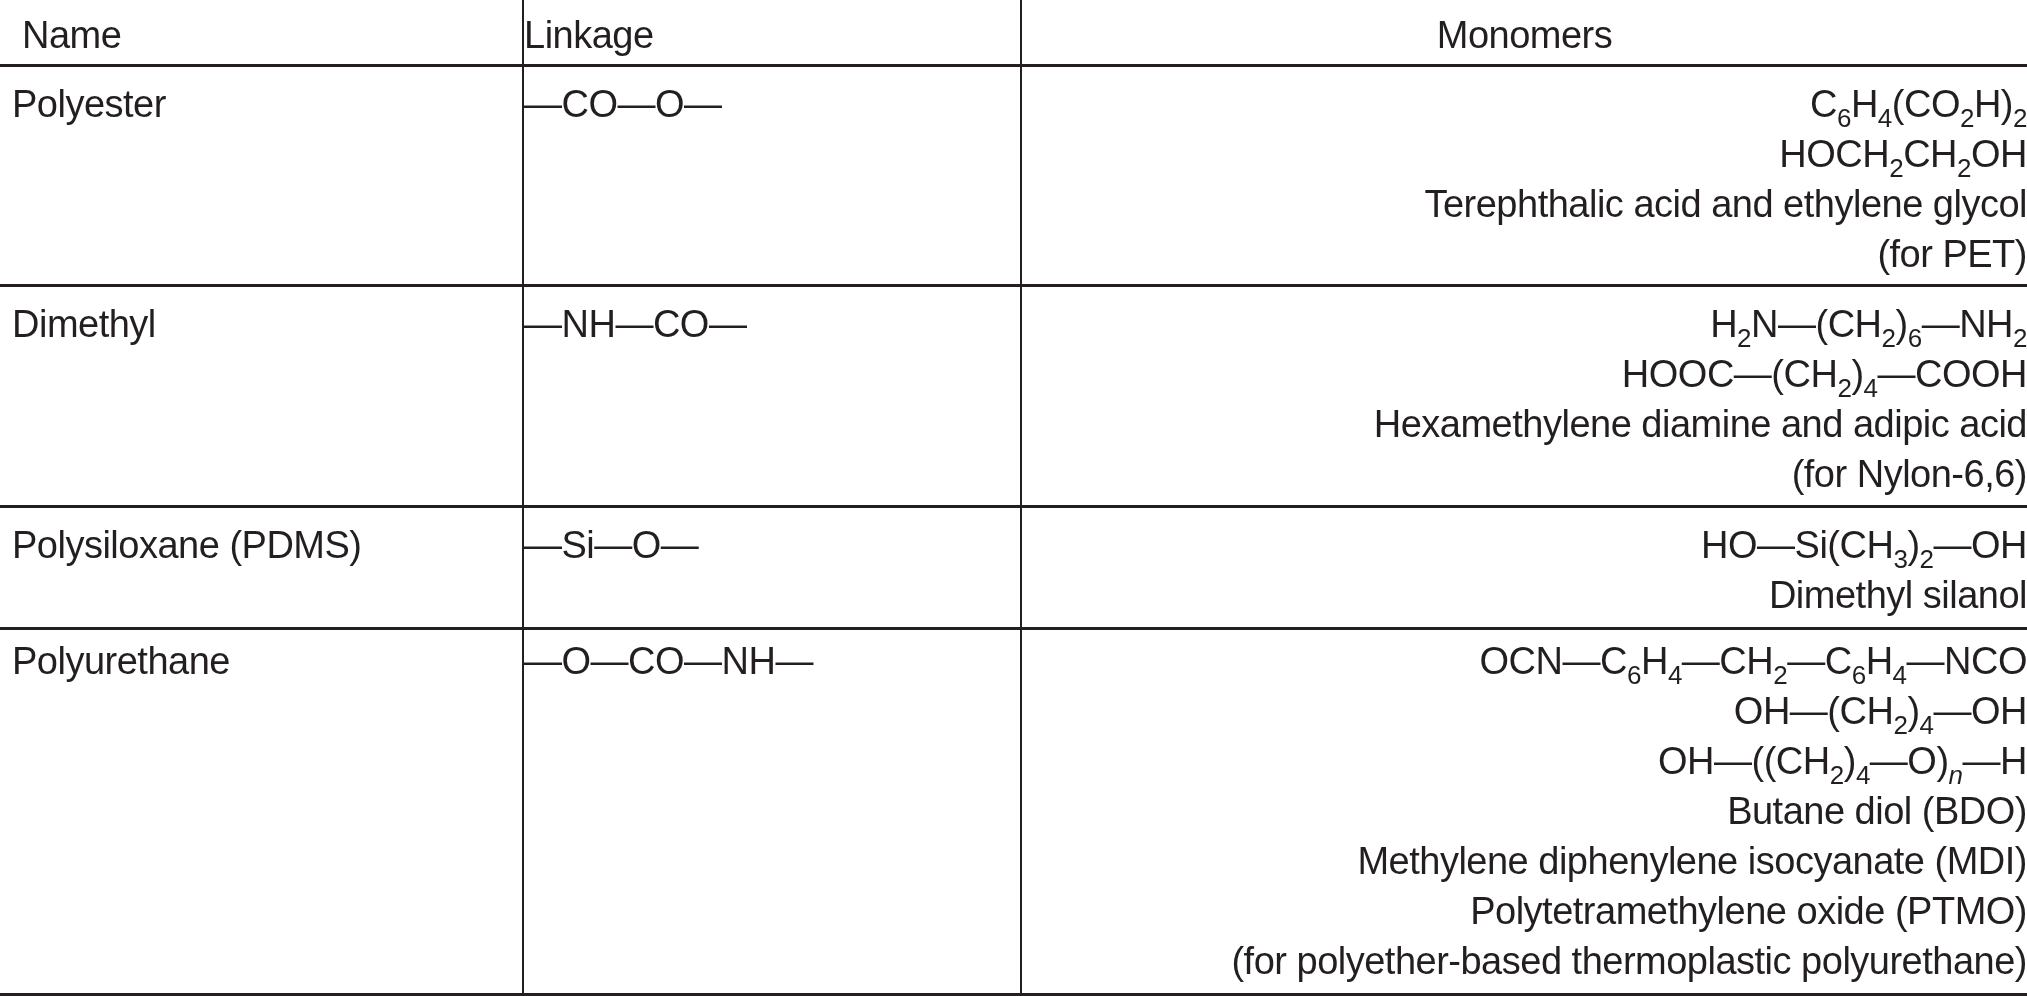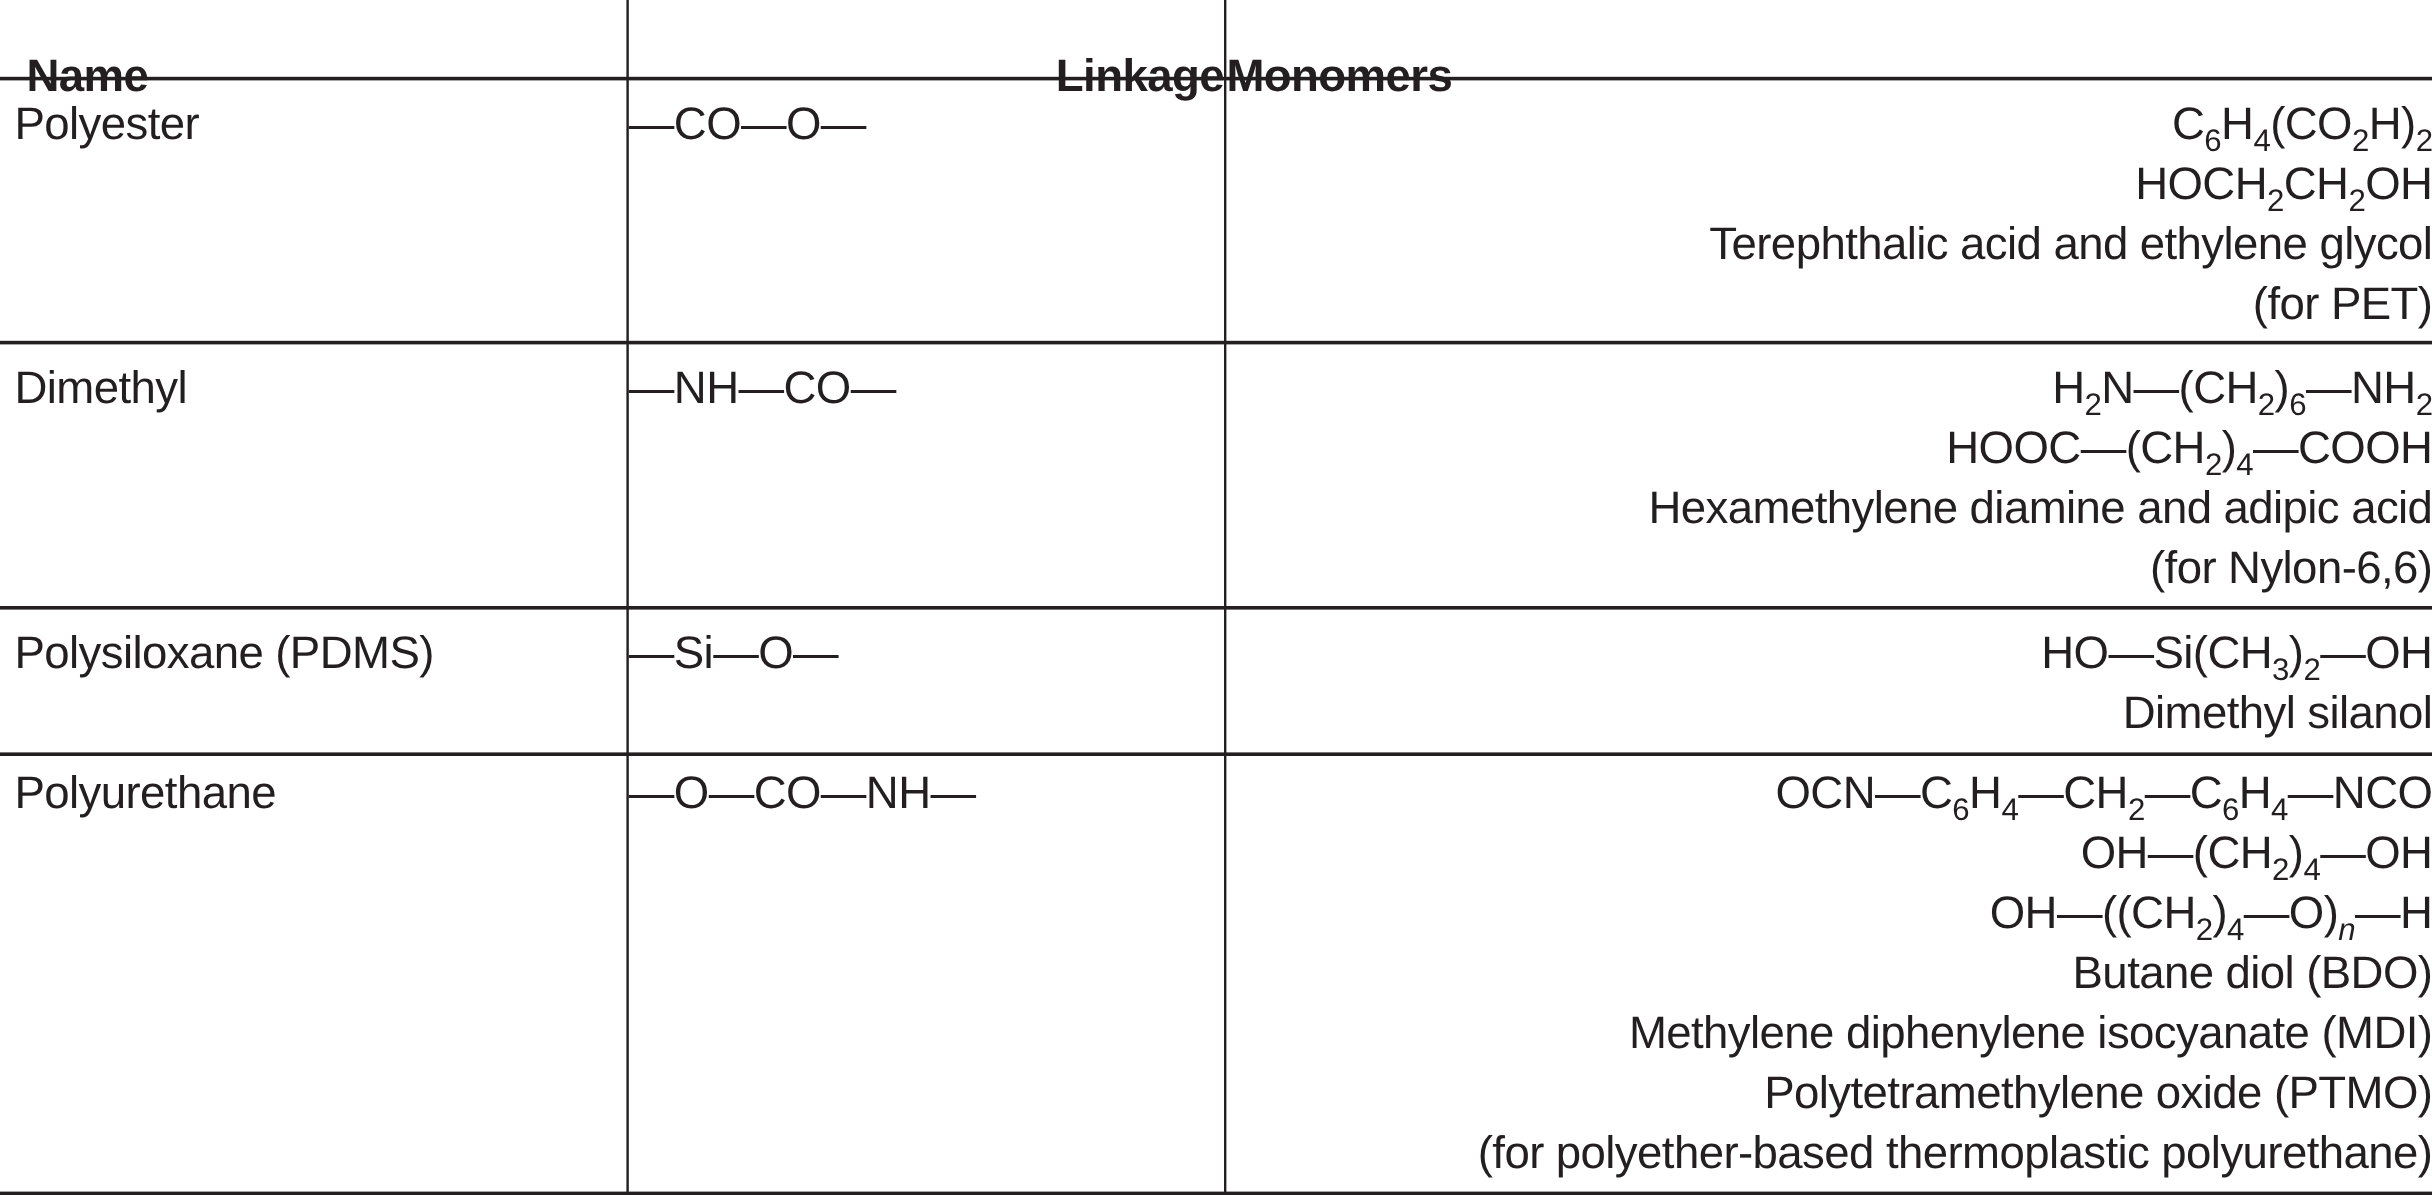--- a/index.html
+++ b/index.html
@@ -9,21 +9,21 @@
     color: #231f20;
   }
   .table {
     position: absolute; left: 0; top: 0; width: 2027px; height: 996px;
   }
   .hline { position: absolute; left: 0; width: 2027px; height: 3px; background: #231f20; }
   .vline { position: absolute; width: 2px; background: #231f20; top: 0; height: 994px; }
 
   .hdr {
     position: absolute; top: 10px; height: 50px; line-height: 50px;
-    font-weight: bold; font-size: 38px; letter-spacing: -0.5px; margin-top: 29px;
+    font-weight: normal; font-size: 38px; letter-spacing: -0.5px;
   }
   .cell-name {
     position: absolute; left: 12px; font-size: 38px; letter-spacing: -0.5px;
   }
   .cell-link {
     position: absolute; left: 524px; width: 496px; text-align: left;
     font-size: 38px; letter-spacing: -0.5px;
   }
   .cell-mono {
     position: absolute; left: 1022px; width: 1005px; text-align: right;
@@ -40,22 +40,22 @@
 
   <div class="hline" style="top:64px"></div>
   <div class="hline" style="top:284px"></div>
   <div class="hline" style="top:505px"></div>
   <div class="hline" style="top:627px"></div>
   <div class="hline" style="top:993px"></div>
   <div class="vline" style="left:522px"></div>
   <div class="vline" style="left:1020px"></div>
 
   <div class="hdr" style="left:22px">Name</div>
-  <div class="hdr" style="left:524px; width:496px; text-align:right">Linkage</div>
-  <div class="hdr" style="left:1022px; width:1005px; ">Monomers</div>
+  <div class="hdr" style="left:524px; width:496px; text-align:left">Linkage</div>
+  <div class="hdr" style="left:1022px; width:1005px; text-align:center">Monomers</div>
 
   <div>
     <div class="cell-name line" style="top:79px">Polyester</div>
     <div class="cell-link line" style="top:79px">—CO—O—</div>
     <div class="cell-mono" style="top:79px">
       <div class="line">C<sub>6</sub>H<sub>4</sub>(CO<sub>2</sub>H)<sub>2</sub></div>
       <div class="line">HOCH<sub>2</sub>CH<sub>2</sub>OH</div>
       <div class="line">Terephthalic acid and ethylene glycol</div>
       <div class="line">(for PET)</div>
     </div>

